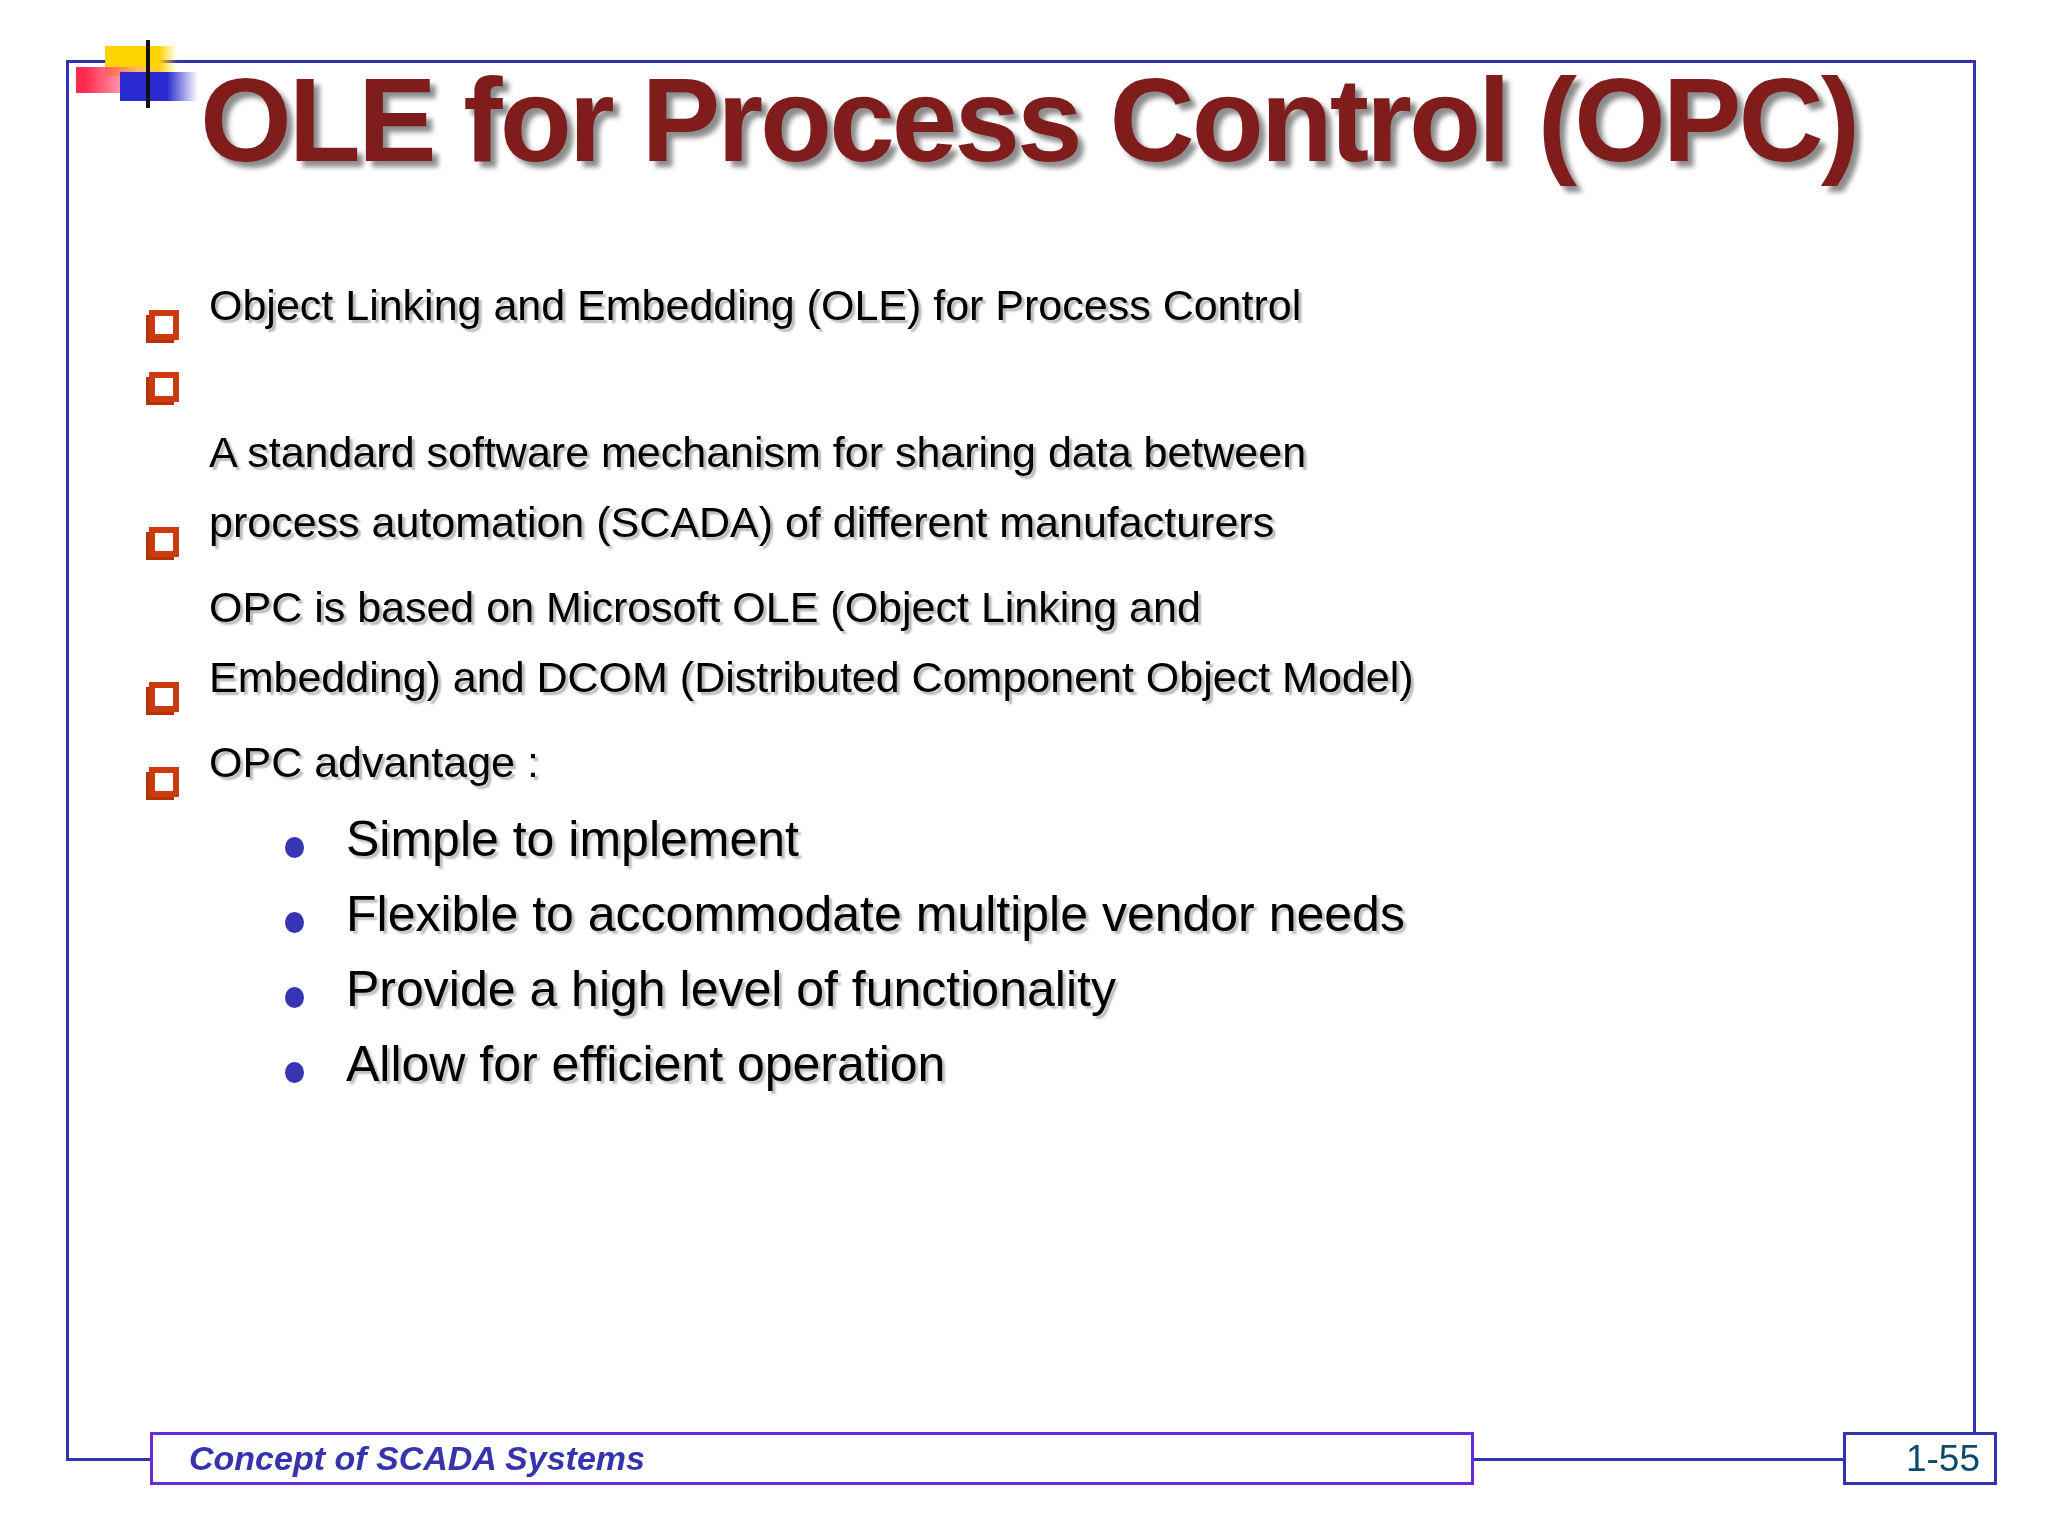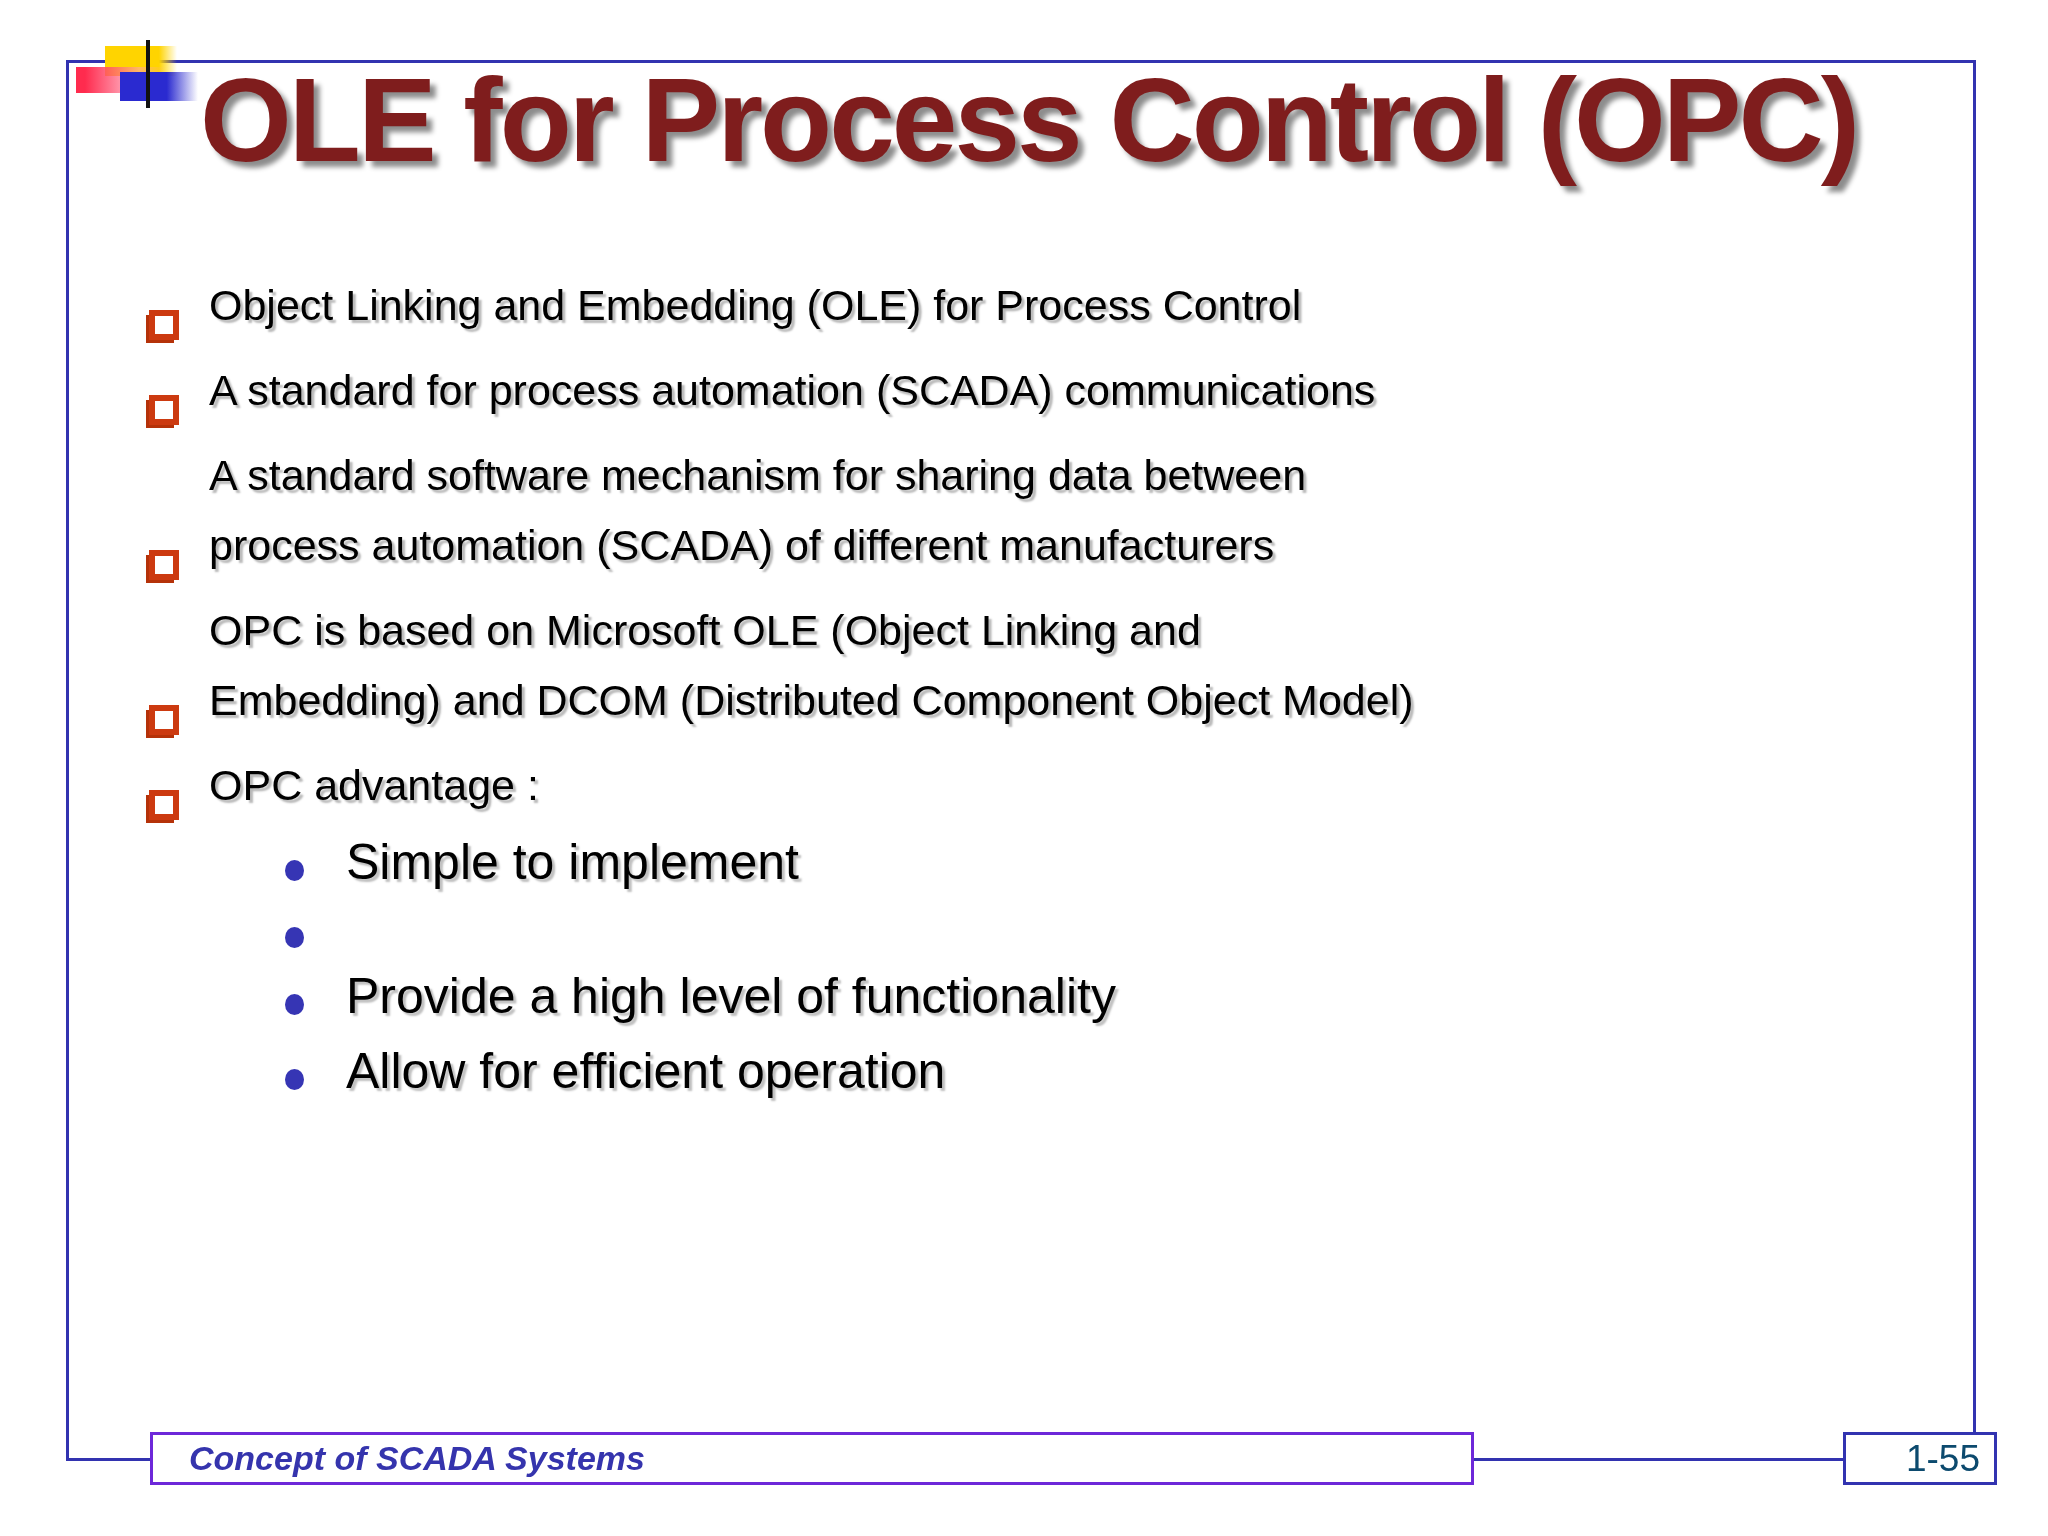--- a/index.html
+++ b/index.html
@@ -90,21 +90,20 @@
 <div class="title">OLE for Process Control (OPC)</div>
 
 <div class="content">
   <ul class="main-list">
     <li>
       <span class="sq"></span>
       <span class="btxt">Object Linking and Embedding (OLE) for Process Control</span>
     </li>
     <li>
       <span class="sq"></span>
-      <span class="btxt">A standard for process automation (SCADA) communications</span>
     </li>
     <li>
       <span class="sq"></span>
       <span class="btxt">A standard software mechanism for sharing data between
 process automation (SCADA) of different manufacturers</span>
     </li>
     <li>
       <span class="sq"></span>
       <span class="btxt">OPC is based on Microsoft OLE (Object Linking and
 Embedding) and DCOM (Distributed Component Object Model)</span>
@@ -114,20 +113,21 @@
       <span class="btxt">OPC advantage :</span>
     </li>
   </ul>
   <ul class="sub-list">
     <li>
       <span class="dot"></span>
       <span>Simple to implement</span>
     </li>
     <li>
       <span class="dot"></span>
+      <span>Flexible to accommodate multiple vendor needs</span>
     </li>
     <li>
       <span class="dot"></span>
       <span>Provide a high level of functionality</span>
     </li>
     <li>
       <span class="dot"></span>
       <span>Allow for efficient operation</span>
     </li>
   </ul>

